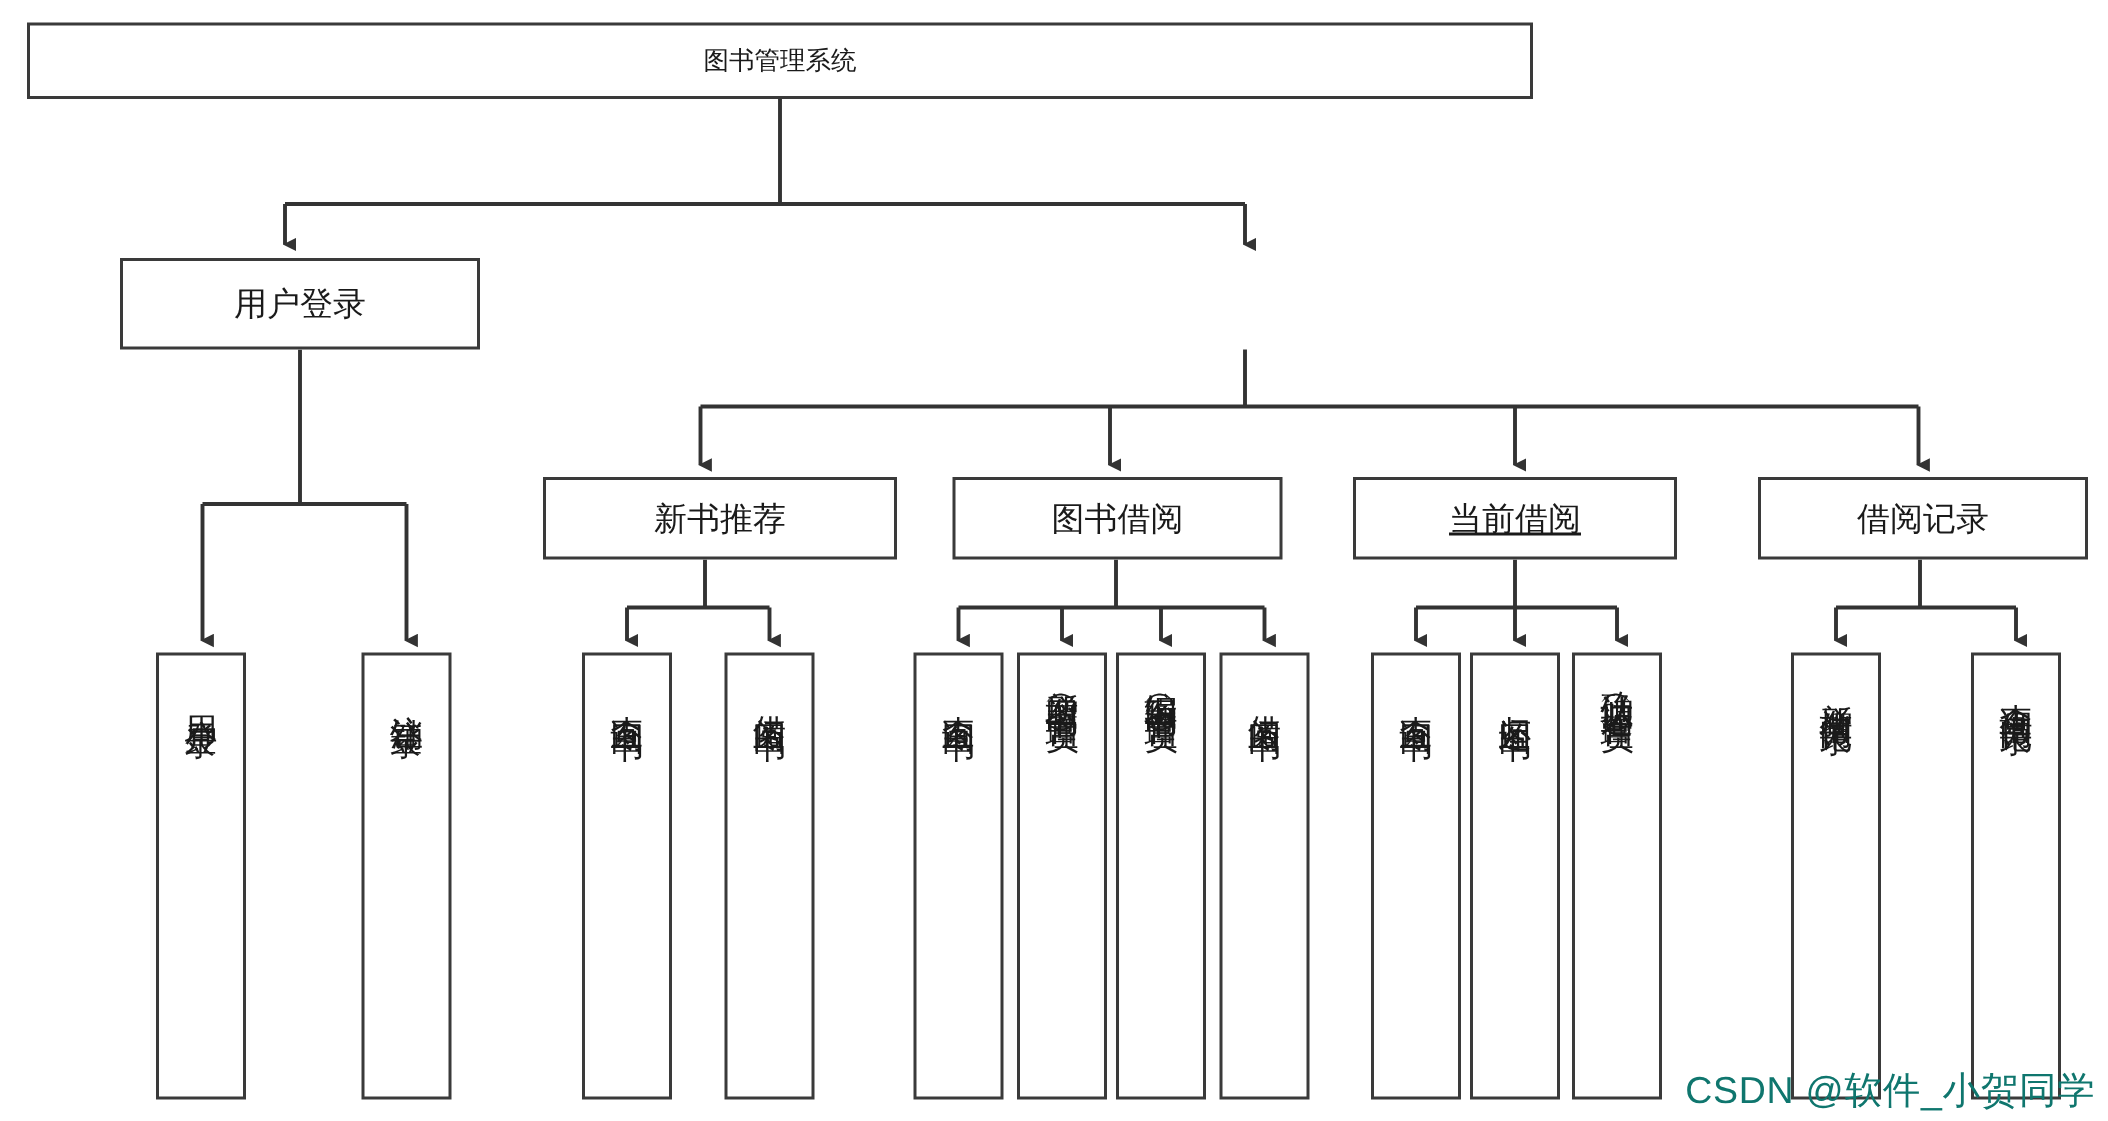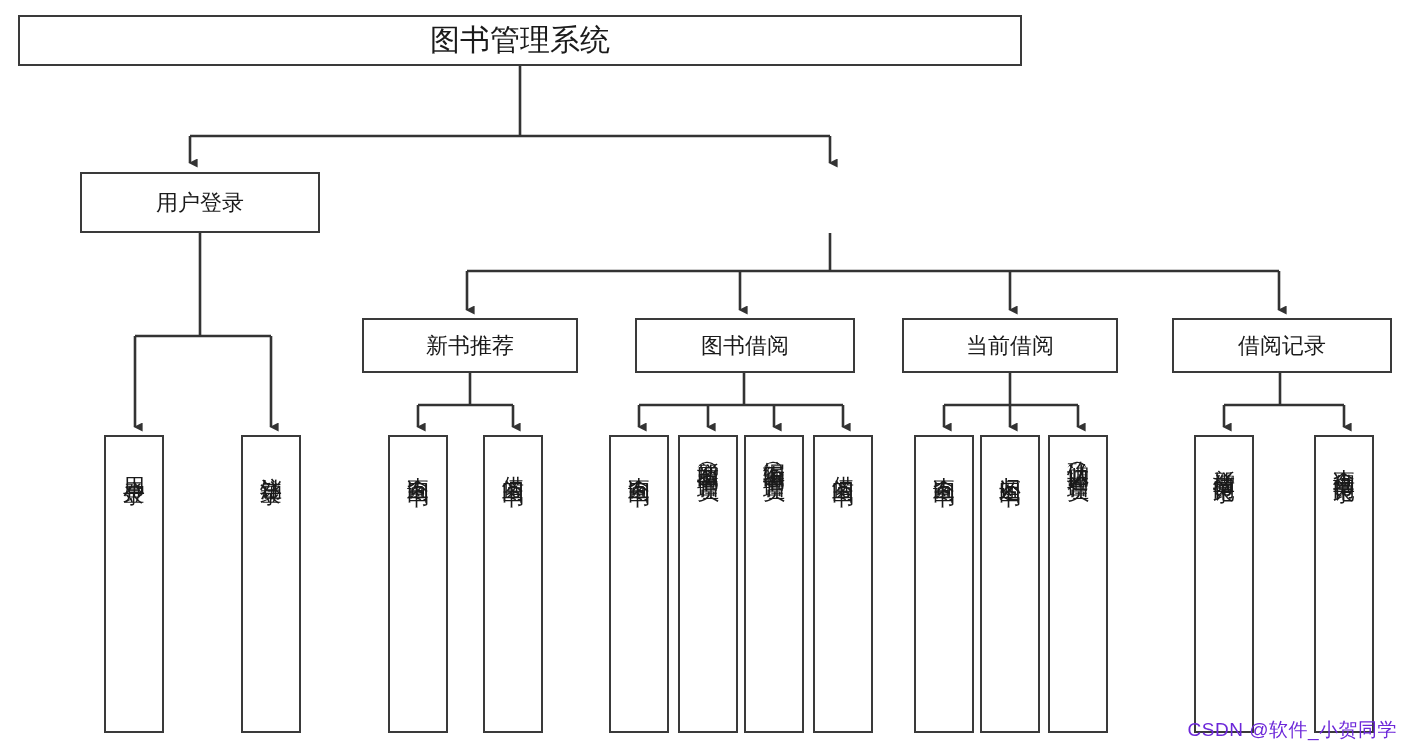--- a/index.html
+++ b/index.html
@@ -38,43 +38,43 @@
   .node .lbl {
     display: block;
     text-align: center;
     line-height: 1.15;
     white-space: nowrap;
   }
   .node.horiz .lbl {
     font-size: 22px;
   }
   .node.root .lbl {
-    font-size: 30px;
+    font-size: 17px;
   }
   .node.vert {
     align-items: flex-start;
     justify-content: center;
     padding-top: 22px;
   }
   .node.vert .lbl {
     writing-mode: vertical-rl;
     text-orientation: upright;
     font-size: 22px;
     letter-spacing: 3px;
     line-height: 1;
   }
   .node.vert.tall .lbl {
     padding-top: 0;
   }
   .watermark {
     position: absolute;
     right: 8px;
     bottom: 4px;
-    font-size: 19px;
-    color: #6d28d9;
+    font-size: 25px;
+    color: #0f766e;
     letter-spacing: 0.5px;
     white-space: nowrap;
   }
 </style>
 </head>
 <body>
 
 <div id="canvas">
 
   <svg class="wires" viewBox="0 0 1405 747">
@@ -129,27 +129,27 @@
   </svg>
 
   <div class="node root horiz" style="left:18px; top:15px; width:1004px; height:51px;">
     <span class="lbl">图书管理系统</span>
   </div>
 
   <div class="node horiz" style="left:80px; top:172px; width:240px; height:61px;">
     <span class="lbl">用户登录</span>
   </div>
 
-  <div class="node horiz" style="left:362px; top:318px; width:216px; height:55px;">
+  <div class="node horiz" style="left:362px; top:318px; width:236px; height:55px;">
     <span class="lbl">新书推荐</span>
   </div>
   <div class="node horiz" style="left:635px; top:318px; width:220px; height:55px;">
     <span class="lbl">图书借阅</span>
   </div>
-  <div class="node horiz" style="left:902px; top:318px; width:216px; height:55px;">
+  <div class="node horiz" style="left:902px; top:318px; width:216px; height:55px;text-decoration:underline;">
     <span class="lbl">当前借阅</span>
   </div>
   <div class="node horiz" style="left:1172px; top:318px; width:220px; height:55px;">
     <span class="lbl">借阅记录</span>
   </div>
 
   <div class="node vert" style="left:104px; top:435px; width:60px; height:298px;">
     <span class="lbl">用户登录</span>
   </div>
   <div class="node vert" style="left:241px; top:435px; width:60px; height:298px;">

